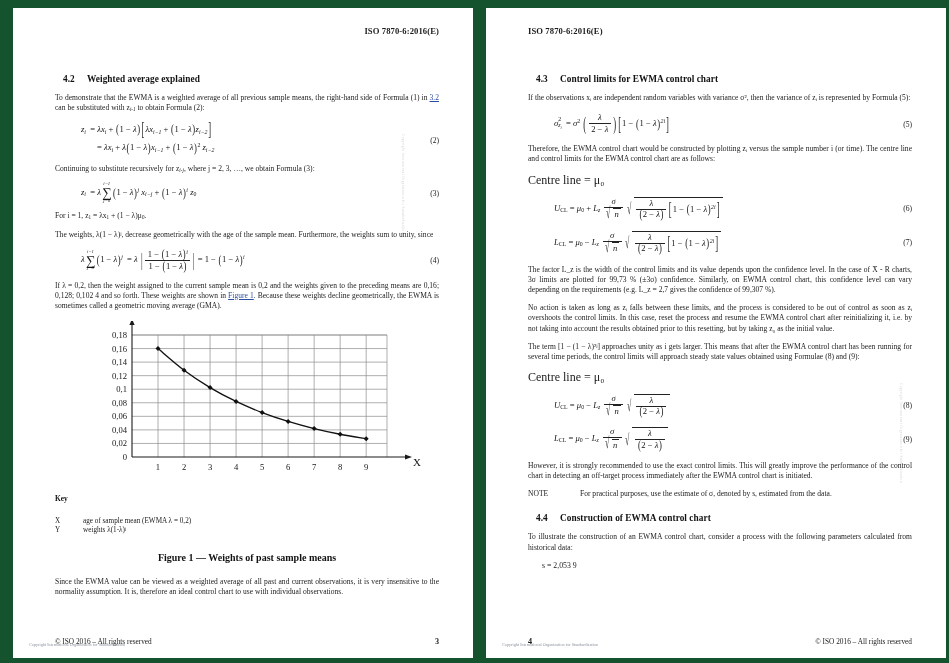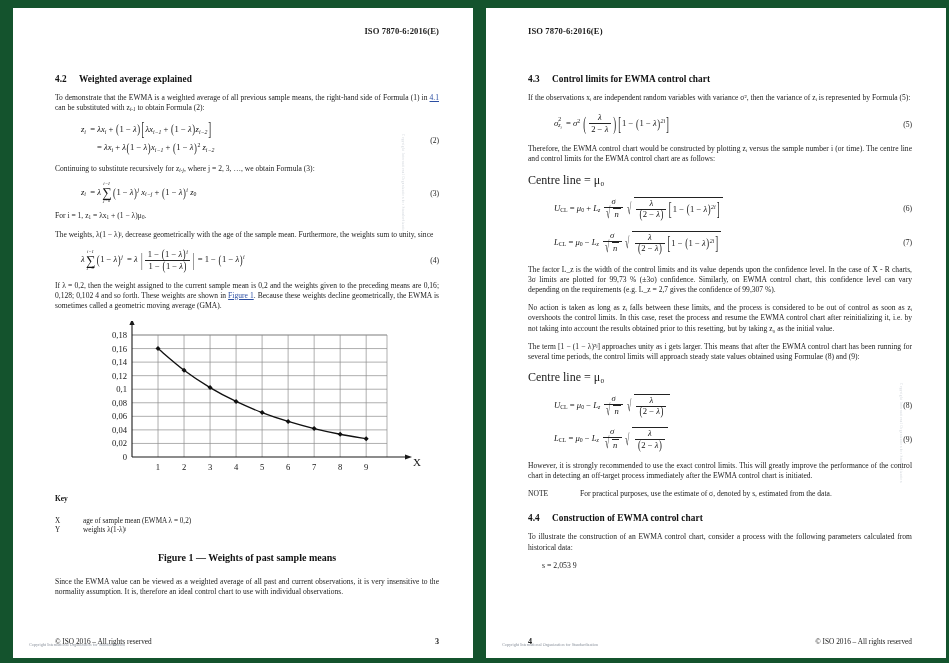--- a/index.html
+++ b/index.html
@@ -34,21 +34,21 @@
     letter-spacing: 0.1px;
     color: #1b1b1b;
     height: 30px;
   }
   .hdr.right-align { text-align: right; }
 
   h2.sect {
     font-size: 9.3px;
     font-weight: bold;
     color: #111;
-    margin: 18px 0 9px 0;
+    margin: 18px 0 9px 8px;
     letter-spacing: 0.05px;
   }
   h2.sect .num { display: inline-block; width: 24px; }
 
   p.body {
     font-size: 7.55px;
     line-height: 10.1px;
     color: #1b1b1b;
     margin: 0 0 8px 0;
     text-align: justify;
@@ -192,21 +192,21 @@
     <div class="side-watermark" style="left:388px; top:126px; height:90px;">Copyright International Organization for Standardization</div>
 
     <div class="page-inner">
       <div class="hdr right-align">ISO 7870-6:2016(E)</div>
 
       <h2 class="sect">
         <span class="num">4.2</span><span>Weighted average explained</span>
       </h2>
 
       <p class="body">
-        <span>To demonstrate that the EWMA is a weighted average of all previous sample means, the right-hand side of Formula (1) in </span><a class="lnk" href="#">4.1</a><span> can be substituted with z</span><i class="v sub">i-1</i><span> to obtain Formula (2):</span>
+        <span>To demonstrate that the EWMA is a weighted average of all previous sample means, the right-hand side of Formula (1) in </span><a class="lnk" href="#">3.2</a><span> can be substituted with z</span><i class="v sub">i-1</i><span> to obtain Formula (2):</span>
       </p>
 
       <div class="eqrow">
         <div class="eq">
           <div style="line-height:13px;">
             <i class="v">z</i><i class="sub">i</i> &nbsp;= <i class="v">λx</i><i class="sub">i</i> + <span class="paren">(</span>1 − <i class="v">λ</i><span class="paren">)</span><span class="brk">[</span><i class="v">λx</i><i class="sub">i−1</i> + <span class="paren">(</span>1 − <i class="v">λ</i><span class="paren">)</span><i class="v">z</i><i class="sub">i−2</i><span class="brk">]</span>
           </div>
           <div style="line-height:14px; padding-left:16px;">
             = <i class="v">λx</i><i class="sub">i</i> + <i class="v">λ</i><span class="paren">(</span>1 − <i class="v">λ</i><span class="paren">)</span><i class="v">x</i><i class="sub">i−1</i> + <span class="paren">(</span>1 − <i class="v">λ</i><span class="paren">)</span><span class="supr">2</span> <i class="v">z</i><i class="sub">i−2</i>
           </div>

